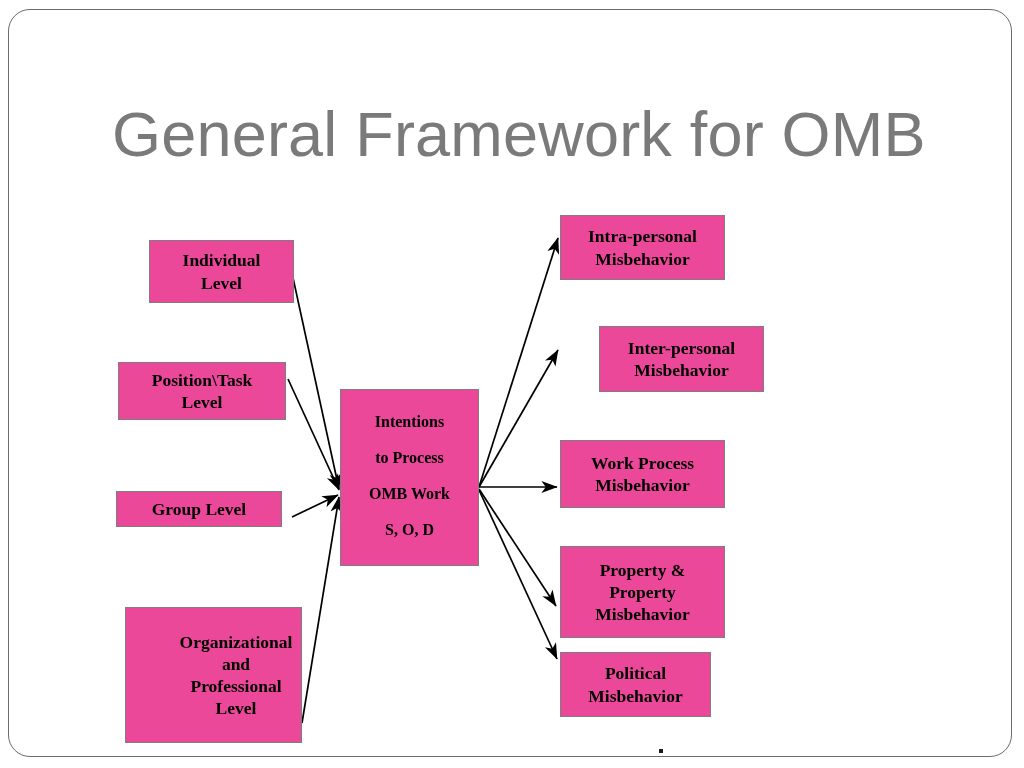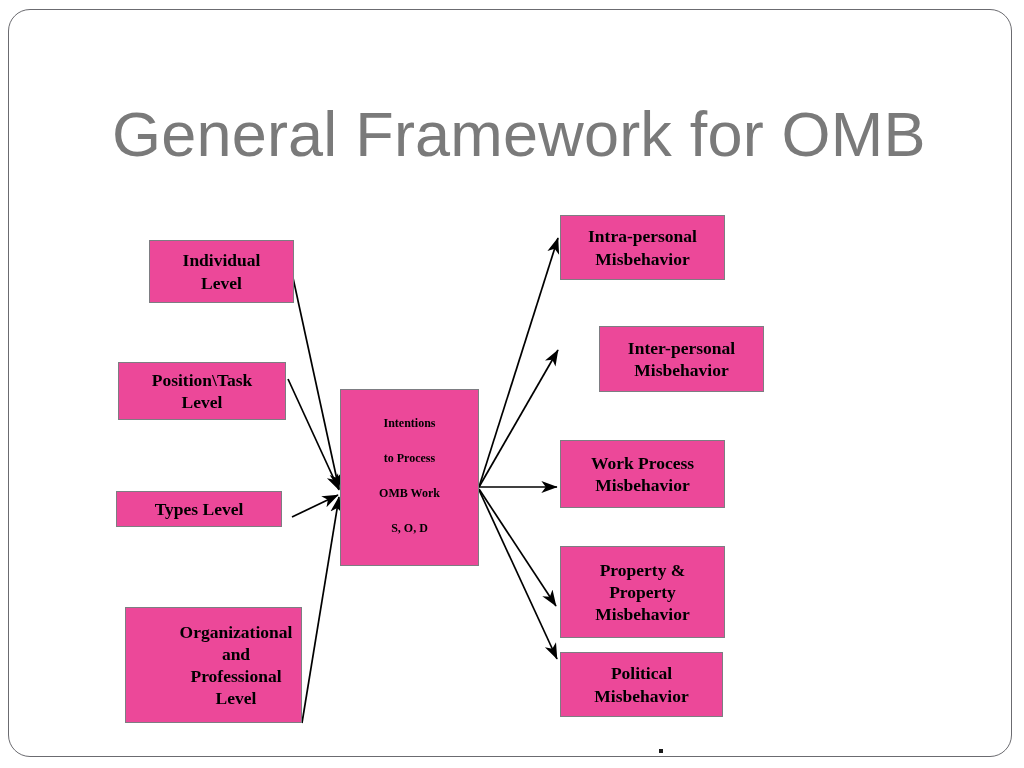--- a/index.html
+++ b/index.html
@@ -52,21 +52,21 @@
     text-align: center;
     line-height: 1.27;
     font-size: 17.5px;
     z-index: 3;
   }
   .node .line {
     display: block;
     white-space: nowrap;
   }
   #node-center {
-    font-size: 12px;
+    font-size: 16px;
     line-height: 1.3;
     justify-content: space-evenly;
     padding: 7px 0 9px 0;
   }
   #node-center .line { margin: 0; }
   svg#arrows {
     position: absolute;
     left: 0;
     top: 0;
     width: 1024px;
@@ -117,24 +117,24 @@
     <span class="line">Individual</span>
     <span class="line">Level</span>
   </div>
 
   <div class="node" id="node-position-task" style="left:118px; top:362px; width:168px; height:58px;">
     <span class="line">Position\Task</span>
     <span class="line">Level</span>
   </div>
 
   <div class="node" id="node-group" style="left:116px; top:491px; width:166px; height:36px;">
-    <span class="line">Types Level</span>
+    <span class="line">Group Level</span>
   </div>
 
-  <div class="node" id="node-organizational" style="left:125px; top:607px; width:177px; height:116px;padding-left:45px;">
+  <div class="node" id="node-organizational" style="left:125px; top:607px; width:177px; height:136px;padding-left:45px;">
     <span class="line">Organizational</span>
     <span class="line">and</span>
     <span class="line">Professional</span>
     <span class="line">Level</span>
   </div>
 
   <div class="node" id="node-center" style="left:340px; top:389px; width:139px; height:177px;">
     <span class="line">Intentions</span>
     <span class="line">to Process</span>
     <span class="line">OMB Work</span>
@@ -155,20 +155,20 @@
     <span class="line">Work Process</span>
     <span class="line">Misbehavior</span>
   </div>
 
   <div class="node" id="node-property" style="left:560px; top:530px; width:165px; height:92px;margin-top:16px;">
     <span class="line">Property &amp;</span>
     <span class="line">Property</span>
     <span class="line">Misbehavior</span>
   </div>
 
-  <div class="node" id="node-political" style="left:560px; top:652px; width:163px; height:65px;">
+  <div class="node" id="node-political" style="left:560px; top:652px; width:151px; height:65px;">
     <span class="line">Political</span>
     <span class="line">Misbehavior</span>
   </div>
 
   <div id="bottom-dot"></div>
 
 </div>
 
 </body></html>

